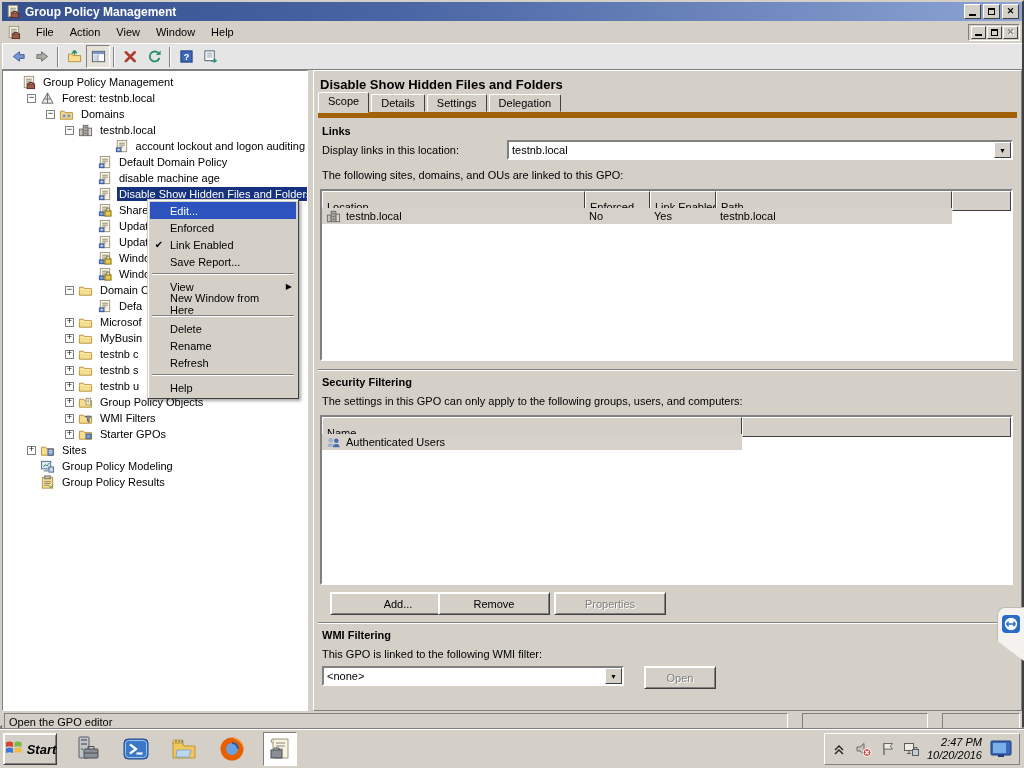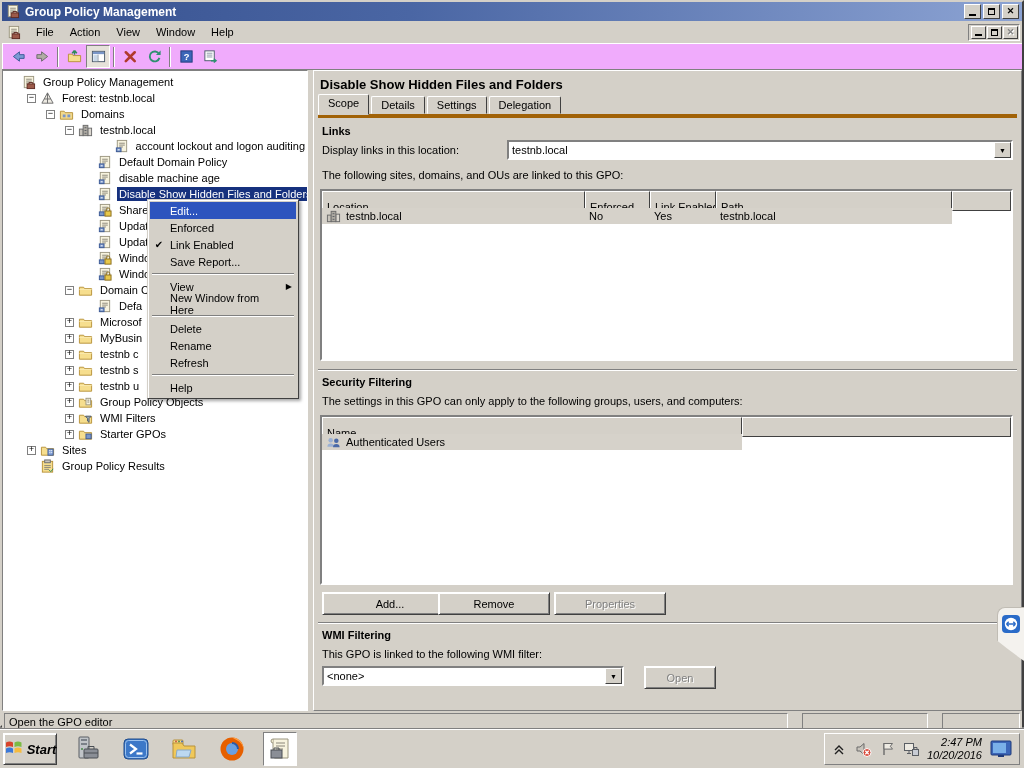--- a/index.html
+++ b/index.html
@@ -2,21 +2,21 @@
 <html><head>
 <meta charset="utf-8">
 <style>
   * { margin:0; padding:0; box-sizing:border-box; cursor:default; }
   html,body { width:1024px; height:768px; overflow:hidden; }
   body { font-family:"Liberation Sans", sans-serif; font-size:11px; color:#000; background:#808080; position:relative; }
   .etch    { border-top:1px solid #808080; border-bottom:1px solid #fff; height:2px; }
 
   
   .window { position:absolute; left:0; top:0; width:1024px; height:727px;
-            background:#f0abfc; border:2px solid; border-color:#D4D0C8 #404040 #404040 #D4D0C8;
+            background:#e5e5e5; border:2px solid; border-color:#D4D0C8 #404040 #404040 #D4D0C8;
             box-shadow: inset 1px 1px 0 #fff; }
   .titlebar { height:19px; background:linear-gradient(90deg,#36508E 0%,#4A66A4 40%,#8CA3D3 100%);
               display:flex; align-items:center; padding:0 3px; }
   .titlebar .ticon { width:16px; height:15px; margin-right:4px; }
   .titlebar .ttext { color:#fff; font-weight:bold; font-size:12px; flex:1; }
   .capbtn { width:17px; height:15px; margin-left:2px; background:#D4D0C8;
             border:1px solid; border-color:#fff #404040 #404040 #fff;
             display:flex; align-items:center; justify-content:center;
             font-size:9px; font-weight:bold; line-height:1; }
   .capbtn .min { width:7px; border-bottom:2px solid #000; height:8px; }
@@ -57,21 +57,21 @@
   .mitem { height:17px; display:flex; align-items:center; padding:0 2px 0 0; }
   .mitem .chk { width:18px; text-align:center; font-size:10px; }
   .mitem .mlabel { flex:1; padding:1px 2px; }
   .mitem .sub { width:12px; font-size:8px; text-align:right; padding-right:2px; }
   .mitem.hl { background:#2D54BE; color:#fff; }
   .msep { margin:3px 2px; border-top:1px solid #808080; border-bottom:1px solid #fff; }
 
   
   .gpotitle { position:absolute; left:6px; top:6px; font-weight:bold; font-size:13px; }
   .tabrow { position:absolute; left:4px; top:26px; right:4px; height:21px; display:flex; align-items:flex-end;
-            border-bottom:4px solid #a16207; }
+            border-bottom:6px solid #a16207; }
   .tab { height:18px; padding:2px 9px 0; margin-right:2px; background:#D4D0C8;
          border:1px solid; border-color:#fff #404040 #D4D0C8 #fff; border-radius:2px 2px 0 0; }
   .tab.active { height:21px; font-weight:normal; position:relative; z-index:2;
                 border-color:#fff #404040 #D4D0C8 #fff; margin-bottom:-1px; }
   .sect-title { font-weight:bold; }
   .lbl { position:absolute; }
   .combo { position:absolute; height:20px; background:#fff; border:2px solid; border-color:#808080 #fff #fff #808080;
            display:flex; align-items:center; }
   .combo .cval { flex:1; padding:0 3px; white-space:nowrap; overflow:hidden; }
   .combo .cbtn { width:17px; height:100%; background:#D4D0C8; border:1px solid; border-color:#fff #404040 #404040 #fff;
@@ -431,20 +431,30 @@
           <span class="tlabel">Starter GPOs</span>
         </div>
         <div class="trow" style="padding-left: 24px;">
           <span class="expander">+</span>
           <span class="ticon16"><svg width="15" height="15" viewBox="0 0 16 16">
               <path d="M1.5 4.5 h4.5 l1 1.5 h7.5 v7 h-13 Z" fill="#F6DE8E" stroke="#B8923A"></path>
               <rect x="8.5" y="6.5" width="5.5" height="6.5" fill="#8AA6D8" stroke="#3C5A96"></rect>
               <path d="M10 8h1M12 8h1M10 10h1M12 10h1" stroke="#fff"></path>
             </svg></span>
           <span class="tlabel">Sites</span>
+        </div>
+        <div class="trow" style="padding-left: 24px;">
+          <span class="expspace"></span>
+          <span class="ticon16"><svg width="15" height="15" viewBox="0 0 16 16">
+              <rect x="1.5" y="2.5" width="10" height="8" fill="#DCE8F4" stroke="#4A6A8A"></rect>
+              <path d="M3.5 8.5 l2-2.5 2 1.5 2.5-3.5" stroke="#2E8B57" fill="none"></path>
+              <rect x="4" y="11.5" width="5" height="2" fill="#9AA6B4"></rect>
+              <rect x="9.5" y="8.5" width="5" height="5.5" fill="#C8D8E8" stroke="#4A6A8A"></rect>
+            </svg></span>
+          <span class="tlabel">Group Policy Modeling</span>
         </div>
         <div class="trow" style="padding-left: 24px;">
           <span class="expspace"></span>
           <span class="ticon16"><svg width="15" height="15" viewBox="0 0 16 16">
               <rect x="2.5" y="2.5" width="11" height="11.5" fill="#F6DE8E" stroke="#B8923A"></rect>
               <rect x="5" y="1" width="6" height="3" fill="#C8C4BC" stroke="#6B6B6B"></rect>
               <path d="M4.5 7h7M4.5 9h7M4.5 11h5" stroke="#8A867A"></path>
               <path d="M9.5 11.5 l2 2 2.5 -3" stroke="#2E8B57" fill="none"></path>
             </svg></span>
           <span class="tlabel">Group Policy Results</span>
@@ -510,21 +520,21 @@
                     <path d="M1.5 12.5 a3.5 3.5 0 0 1 7 0 Z" fill="#9AB0D4"></path>
                     <circle cx="11" cy="6" r="2.4" fill="#4A6AA8"></circle>
                     <path d="M7.5 13 a3.5 3.5 0 0 1 7 0 Z" fill="#4A6AA8"></path>
                   </svg></span>
                 <span>Authenticated Users</span>
               </span>
             </div>
           </div>
       </div>
       <div id="sec-buttons">
-          <div class="btn" style="left: 8px; top: 521px; width: 136px; text-align: center;">Add...</div>
+          <div class="btn" style="left: 16px; top: 521px; width: 136px; text-align: center;">Add...</div>
           <div class="btn" style="left: 124px; top: 521px; width: 112px;">Remove</div>
           <div class="btn disabled" style="left: 240px; top: 521px; width: 112px;">Properties</div>
         </div>
 
       <div class="etch" style="position:absolute; left:4px; right:4px; top:551px;"></div>
       <div class="lbl sect-title" style="left:8px; top:558px;">WMI Filtering</div>
       <div class="lbl" style="left:8px; top:577px;">This GPO is linked to the following WMI filter:</div>
       <div class="combo" style="left:8px; top:595px; width:302px;">
         <span class="cval">&lt;none&gt;</span>
         <span class="cbtn">▼</span>

